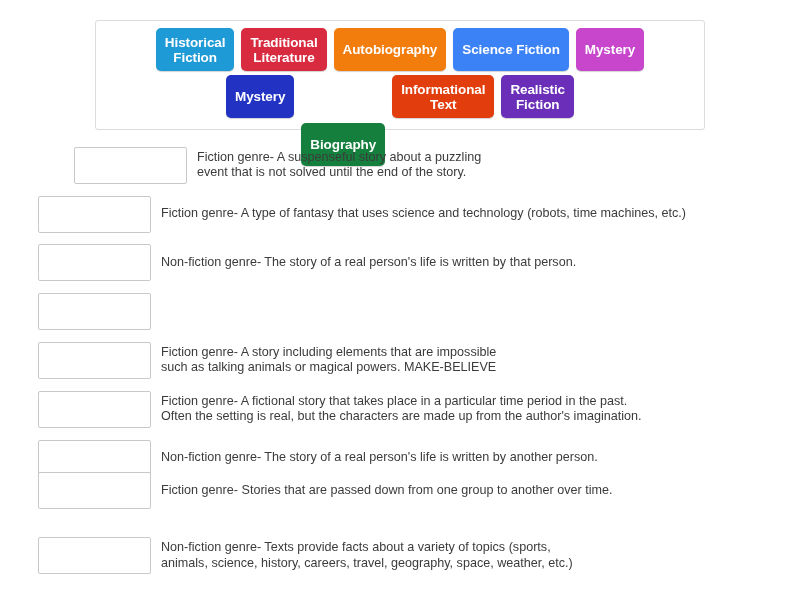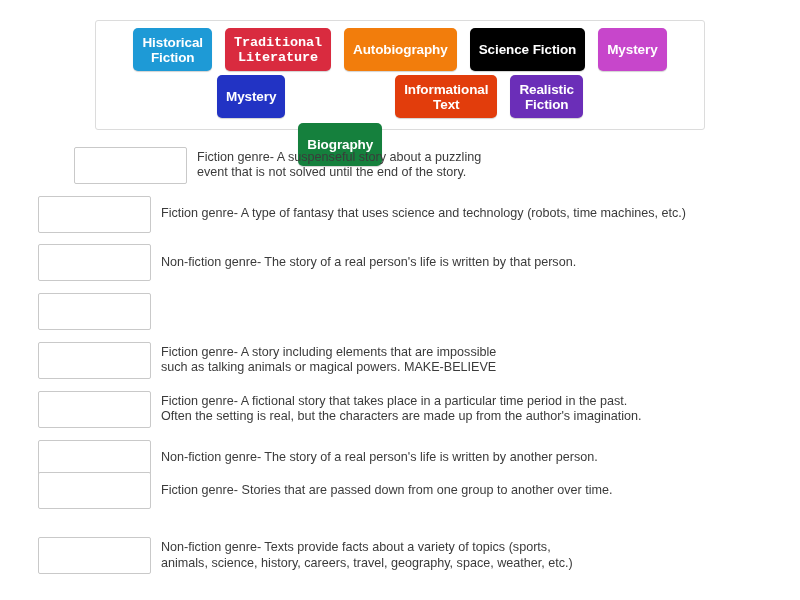--- a/index.html
+++ b/index.html
@@ -31,21 +31,21 @@
     background: #ffffff;
     border: 1px solid #dcdcdc;
     border-radius: 3px;
     padding: 6px 6px;
   }
 
   .tile-row {
     display: flex;
     justify-content: center;
     align-items: flex-start;
-    gap: 13px;
+    gap: 7px;
     width: 100%;
   }
   .tile-row.row-1 { margin-top: 1px; }
   .tile-row.row-2 { margin-top: 4px; }
 
   .tile {
     display: flex;
     align-items: center;
     justify-content: center;
     text-align: center;
@@ -99,24 +99,24 @@
 </style>
 </head>
 <body>
 
 <div id="app">
 
   <div class="tile-bank">
     <div class="tile-row row-1">
         <div class="tile" style="background: rgb(30, 154, 214);">Historical
 Fiction</div>
-        <div class="tile" style="background: rgb(217, 43, 63); font-family: Liberation Mono, monospace;">Traditional
+        <div class="tile" style="background: rgb(217, 43, 63);">Traditional
 Literature</div>
         <div class="tile" style="background: rgb(242, 125, 12);">Autobiography</div>
-        <div class="tile" style="background: #000000;">Science Fiction</div>
+        <div class="tile" style="background: #3b82f6;">Science Fiction</div>
         <div class="tile" style="background: rgb(199, 70, 203);">Mystery</div>
       </div>
     <div class="tile-row row-2">
         <div class="tile" style="background: rgb(34, 51, 196); text-align: center;">Mystery</div>
         <div class="tile" style="background: #15803d; margin-top: 48px;">Biography</div>
         <div class="tile" style="background: rgb(226, 61, 12);">Informational
 Text</div>
         <div class="tile" style="background: rgb(107, 46, 184);">Realistic
 Fiction</div>
       </div>

